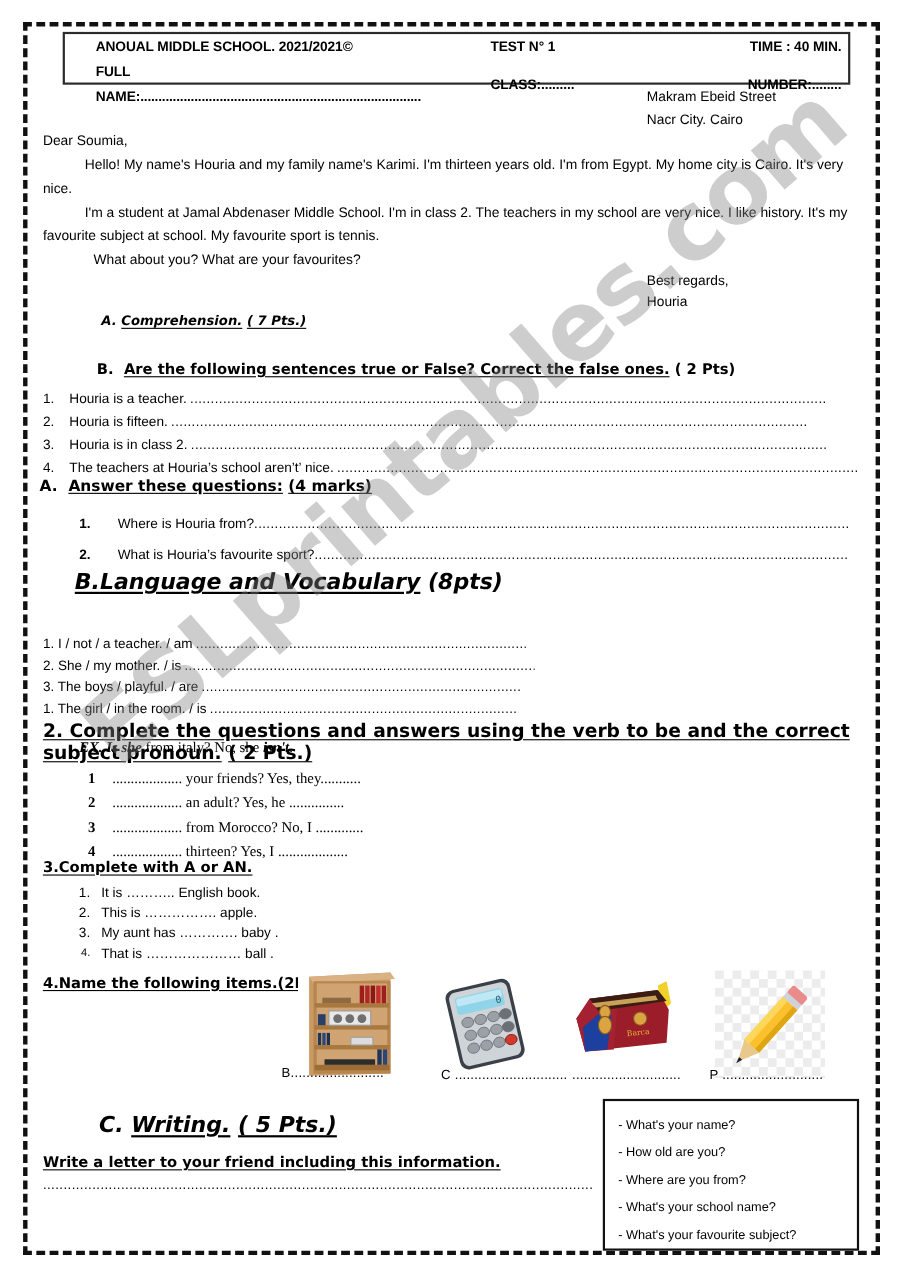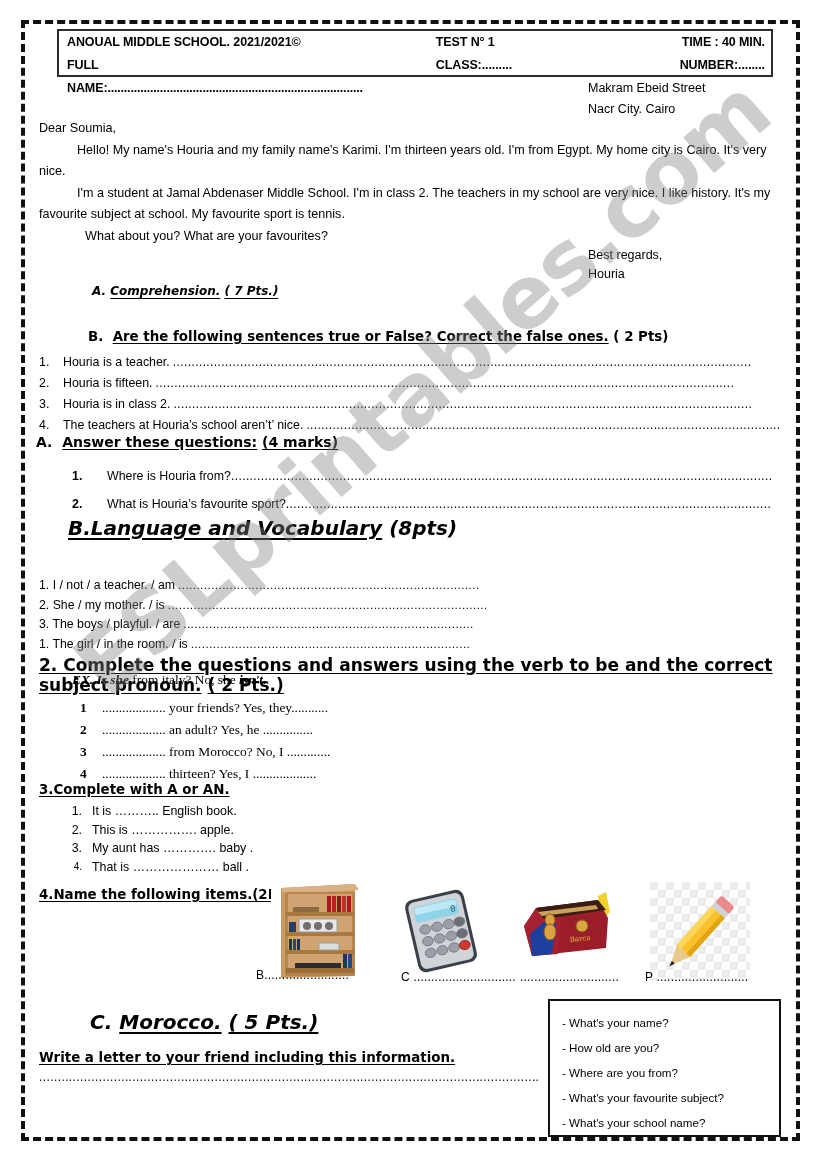--- a/index.html
+++ b/index.html
@@ -52,25 +52,25 @@
     position:absolute;
     left:57px;top:29px;
     width:716px;height:48px;
     border:2px solid #2b2b2b;
     box-sizing:border-box;
     background:#fff;
     z-index:3;
   }
   .hrow{
     display:flex;
-    align-items:flex-start;
+    align-items:center;
     font-weight:700;
     font-size:12.5px;
     line-height:23px;
-    padding-left:8px;
+    padding-left:28px;
     padding-right:6px;
     letter-spacing:-0.1px;
   }
   .hrow .c1{width:348px;}
   .hrow .c2{width:205px;margin-left:46px;}
   .hrow .c3{width:150px;text-align:right;}
   .dotfill{letter-spacing:-0.2px;}
 
   
   .addr{
@@ -622,28 +622,28 @@
 
   <div class="pic-labels">
     <div class="pl" style="left:11px;top:0;">B........................</div>
     <div class="pl" style="left:156px;top:2px;">C .............................</div>
     <div class="pl" style="left:275px;top:2px;">............................</div>
     <div class="pl" style="left:400px;top:2px;">P ..........................</div>
   </div>
 
   <div class="sec-c-title comic">
     <span>C.</span>
-    <span class="u">Morocco.</span>
+    <span class="u">Writing.</span>
     <span class="u">( 5 Pts.)</span>
   </div>
 
   <div class="write-inst">Write a letter to your friend including this information.</div>
   <div class="write-line">......................................................................................................................................</div>
 
   <div class="qbox">
     <div>-  What's your name?</div>
     <div>- How old are you?</div>
     <div>- Where are you from?</div>
+    <div>- What's your school name?</div>
     <div>- What's your favourite subject?</div>
-    <div>- What's your school name?</div>
   </div>
 
 </div>
 
 </body></html>

